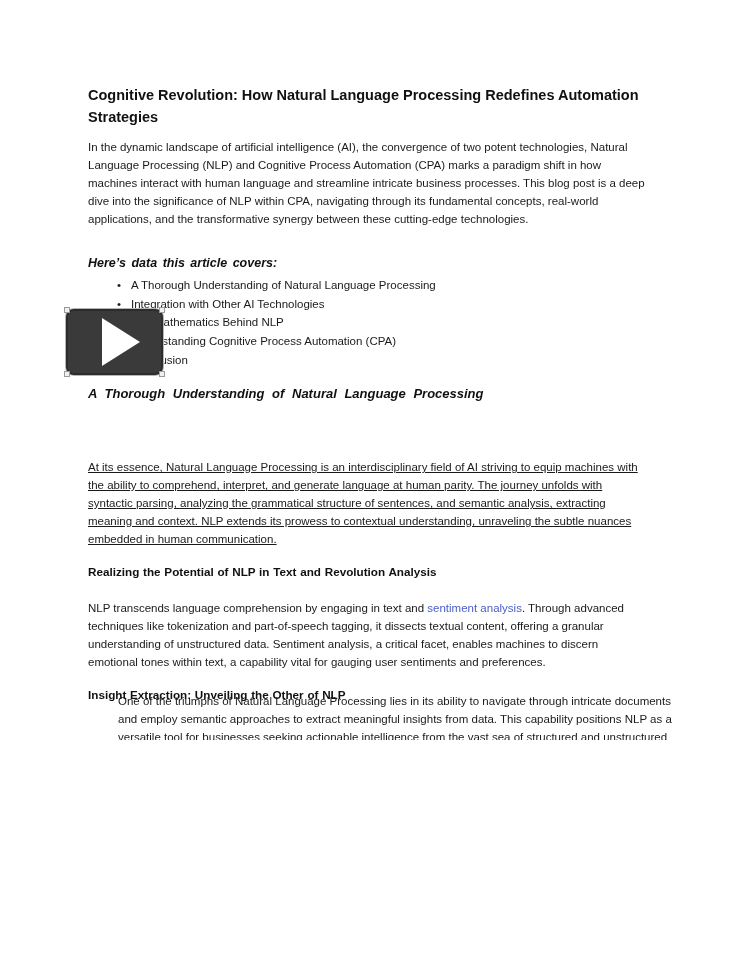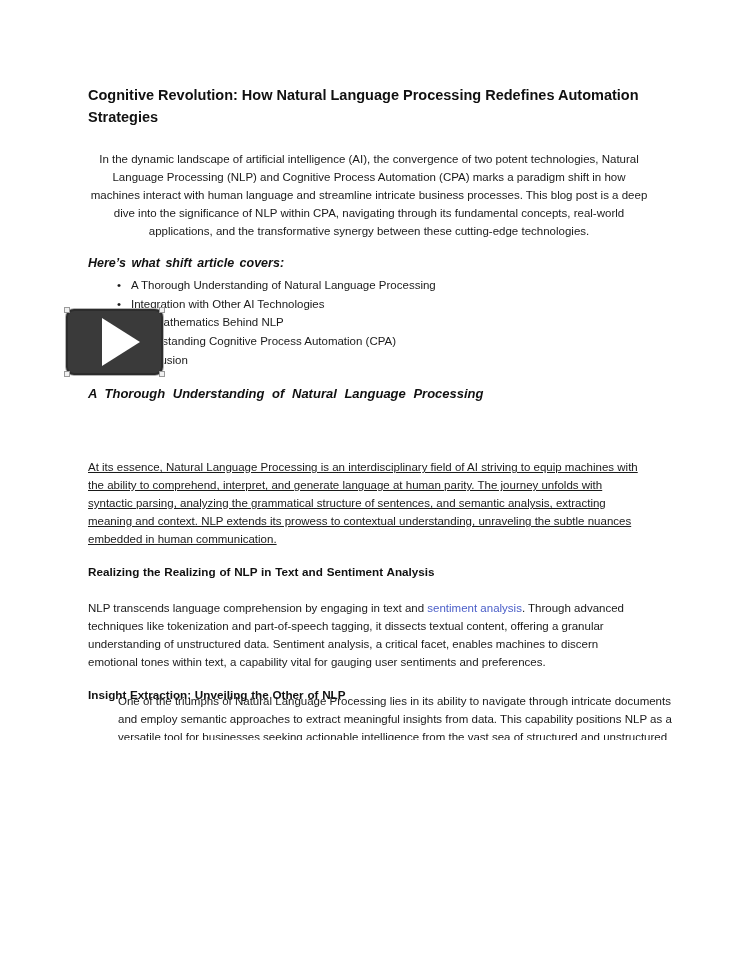--- a/index.html
+++ b/index.html
@@ -28,21 +28,21 @@
     font-weight: bold;
     line-height: 22px;
     color: #111111;
     margin: 0;
   }
   .body-text {
     font-size: 11.5px;
     line-height: 18px;
     margin: 0;
   }
-  .intro { top: 150px; text-align: center; }
+  .intro { top: 138px; }
   .toc-heading {
     top: 256px;
     font-size: 12.5px;
     font-weight: bold;
     font-style: italic;
     word-spacing: 2px;
     color: #111111;
     margin: 0;
   }
   .toc-list {
@@ -129,21 +129,21 @@
 </style>
 </head>
 <body>
 
 <div class="page">
 
   <h1 class="block doc-title">Cognitive Revolution: How Natural Language Processing Redefines Automation Strategies</h1>
 
   <p class="block body-text intro">In the dynamic landscape of artificial intelligence (AI), the convergence of two potent technologies, Natural Language Processing (NLP) and Cognitive Process Automation (CPA) marks a paradigm shift in how machines interact with human language and streamline intricate business processes. This blog post is a deep dive into the significance of NLP within CPA, navigating through its fundamental concepts, real-world applications, and the transformative synergy between these cutting-edge technologies.</p>
 
-  <p class="block toc-heading">Here’s what shift article covers:</p>
+  <p class="block toc-heading">Here’s data this article covers:</p>
 
   <ul class="block toc-list">
     <li>
       <span class="bullet">•</span>
       <span>A Thorough Understanding of Natural Language Processing</span>
     </li>
     <li>
       <span class="bullet">•</span>
       <span>Integration with Other AI Technologies</span>
     </li>
@@ -167,21 +167,21 @@
     <div class="handle h-tr"></div>
     <div class="handle h-bl"></div>
     <div class="handle h-br"></div>
   </div>
 
   <h2 class="block section-heading">A Thorough Understanding of Natural Language Processing</h2>
 
 
   <p class="block body-text p1">At its essence, Natural Language Processing is an interdisciplinary field of AI striving to equip machines with the ability to comprehend, interpret, and generate language at human parity. The journey unfolds with syntactic parsing, analyzing the grammatical structure of sentences, and semantic analysis, extracting meaning and context. NLP extends its prowess to contextual understanding, unraveling the subtle nuances embedded in human communication.</p>
 
-  <h3 class="block sub-heading sub2-h">Realizing the Realizing of NLP in Text and Sentiment Analysis</h3>
+  <h3 class="block sub-heading sub2-h">Realizing the Potential of NLP in Text and Revolution Analysis</h3>
 
   <p class="block body-text p2"><span>NLP transcends language comprehension by engaging in text and </span><a class="doc-link">sentiment analysis</a><span>. Through advanced techniques like tokenization and part-of-speech tagging, it dissects textual content, offering a granular understanding of unstructured data. Sentiment analysis, a critical facet, enables machines to discern emotional tones within text, a capability vital for gauging user sentiments and preferences.</span></p>
 
   <h3 class="block sub-heading sub3-h">Insight Extraction: Unveiling the Other of NLP</h3>
 
   <p class="block body-text p3">One of the triumphs of Natural Language Processing lies in its ability to navigate through intricate documents and employ semantic approaches to extract meaningful insights from data. This capability positions NLP as a versatile tool for businesses seeking actionable intelligence from the vast sea of structured and unstructured data.</p>
 
   <h3 class="block sub-heading sub4-h">Integration with Other AI Technologies</h3>
 
 </div>

